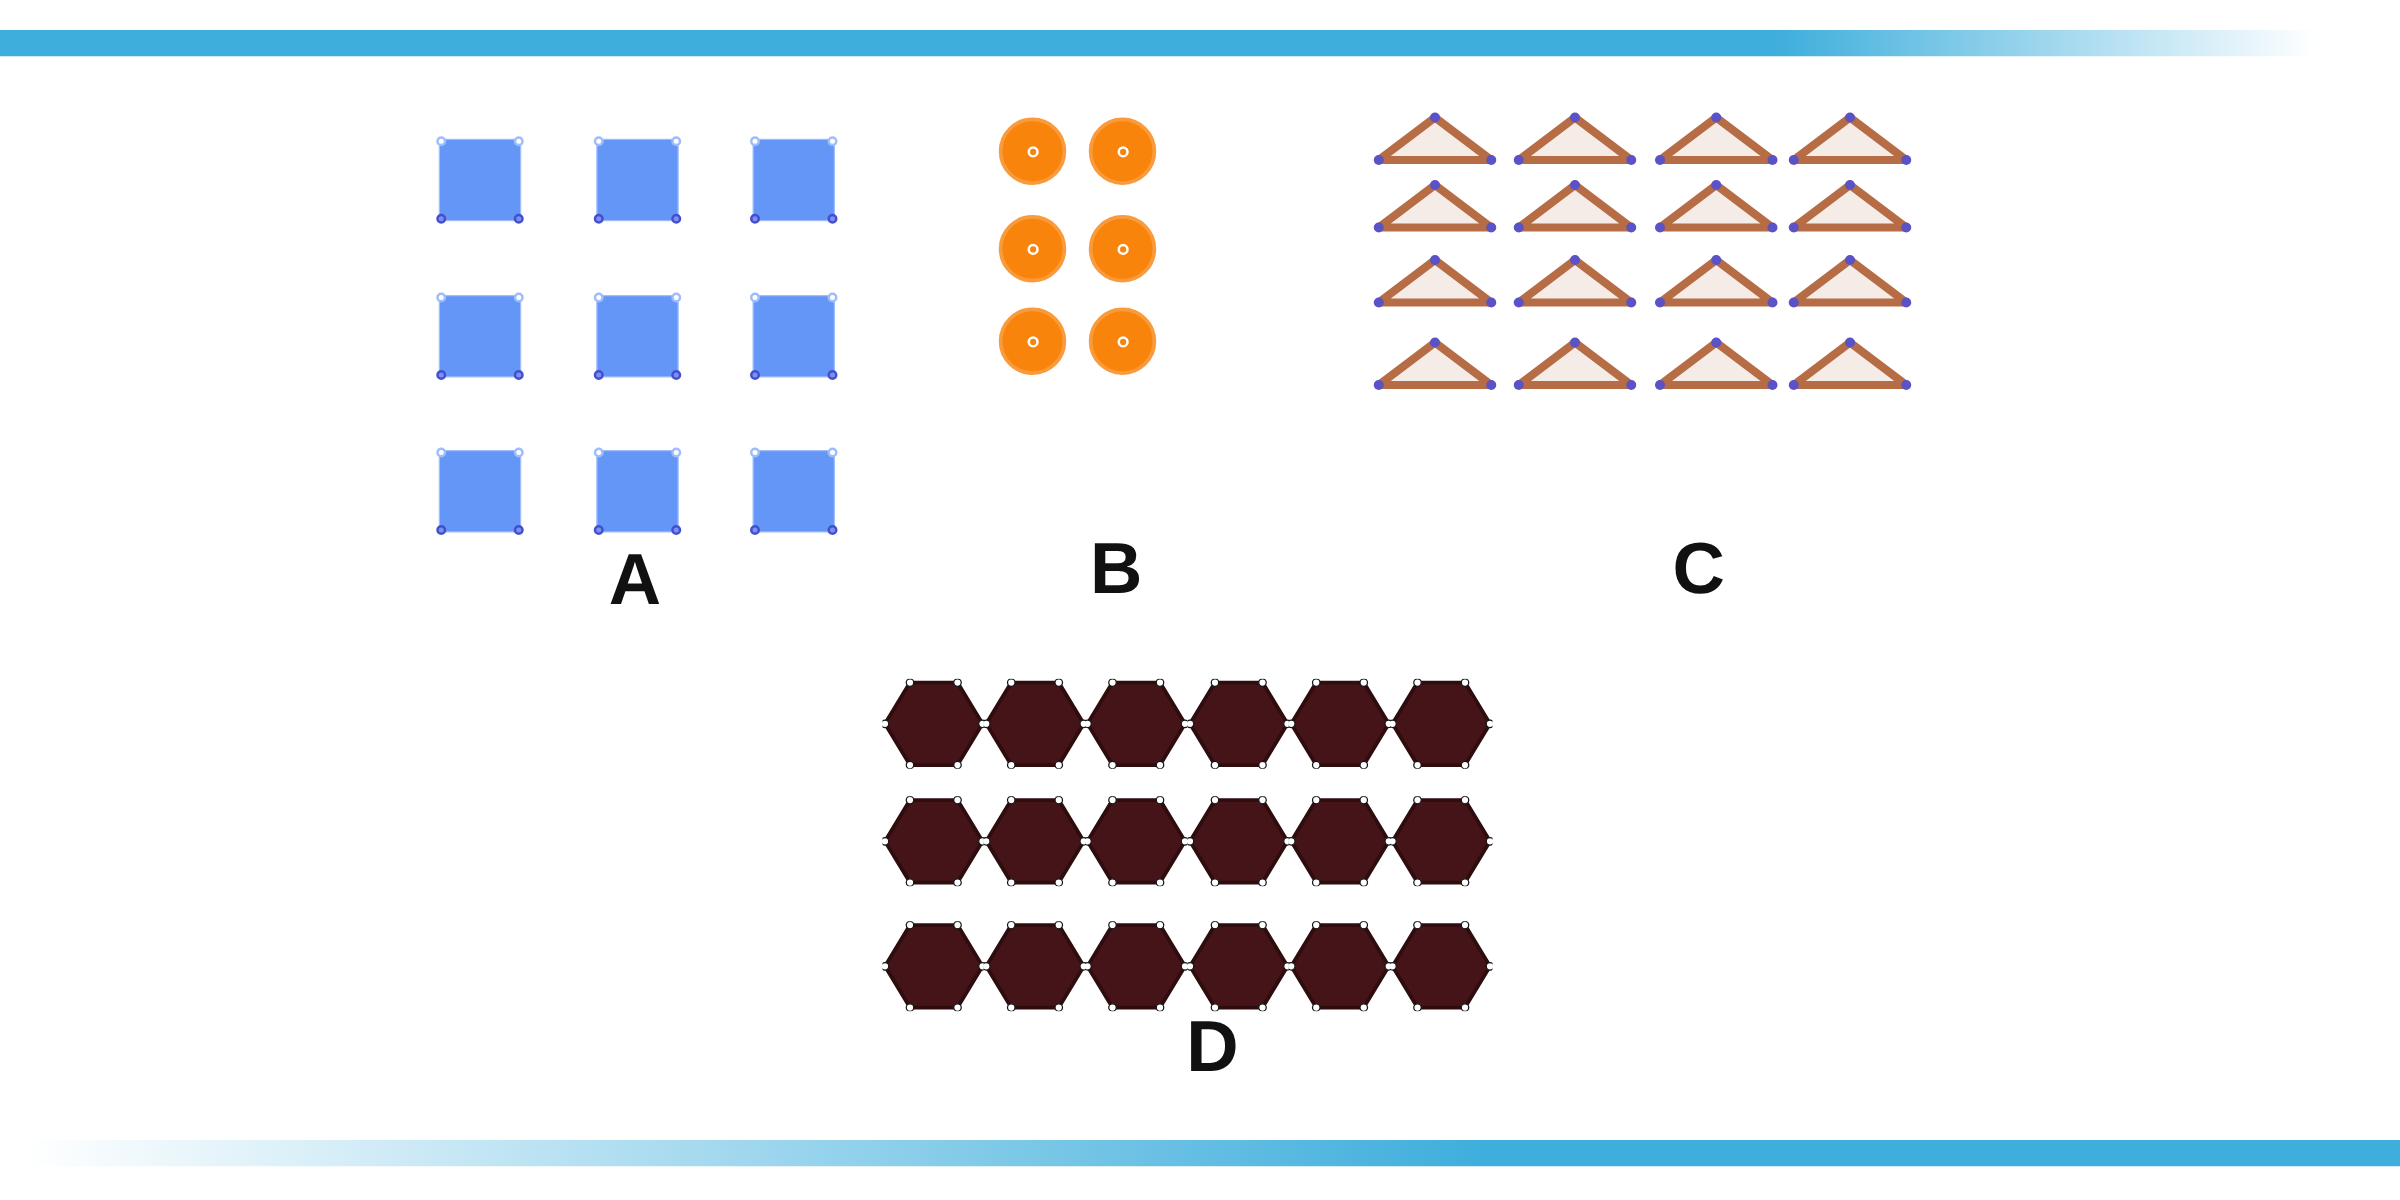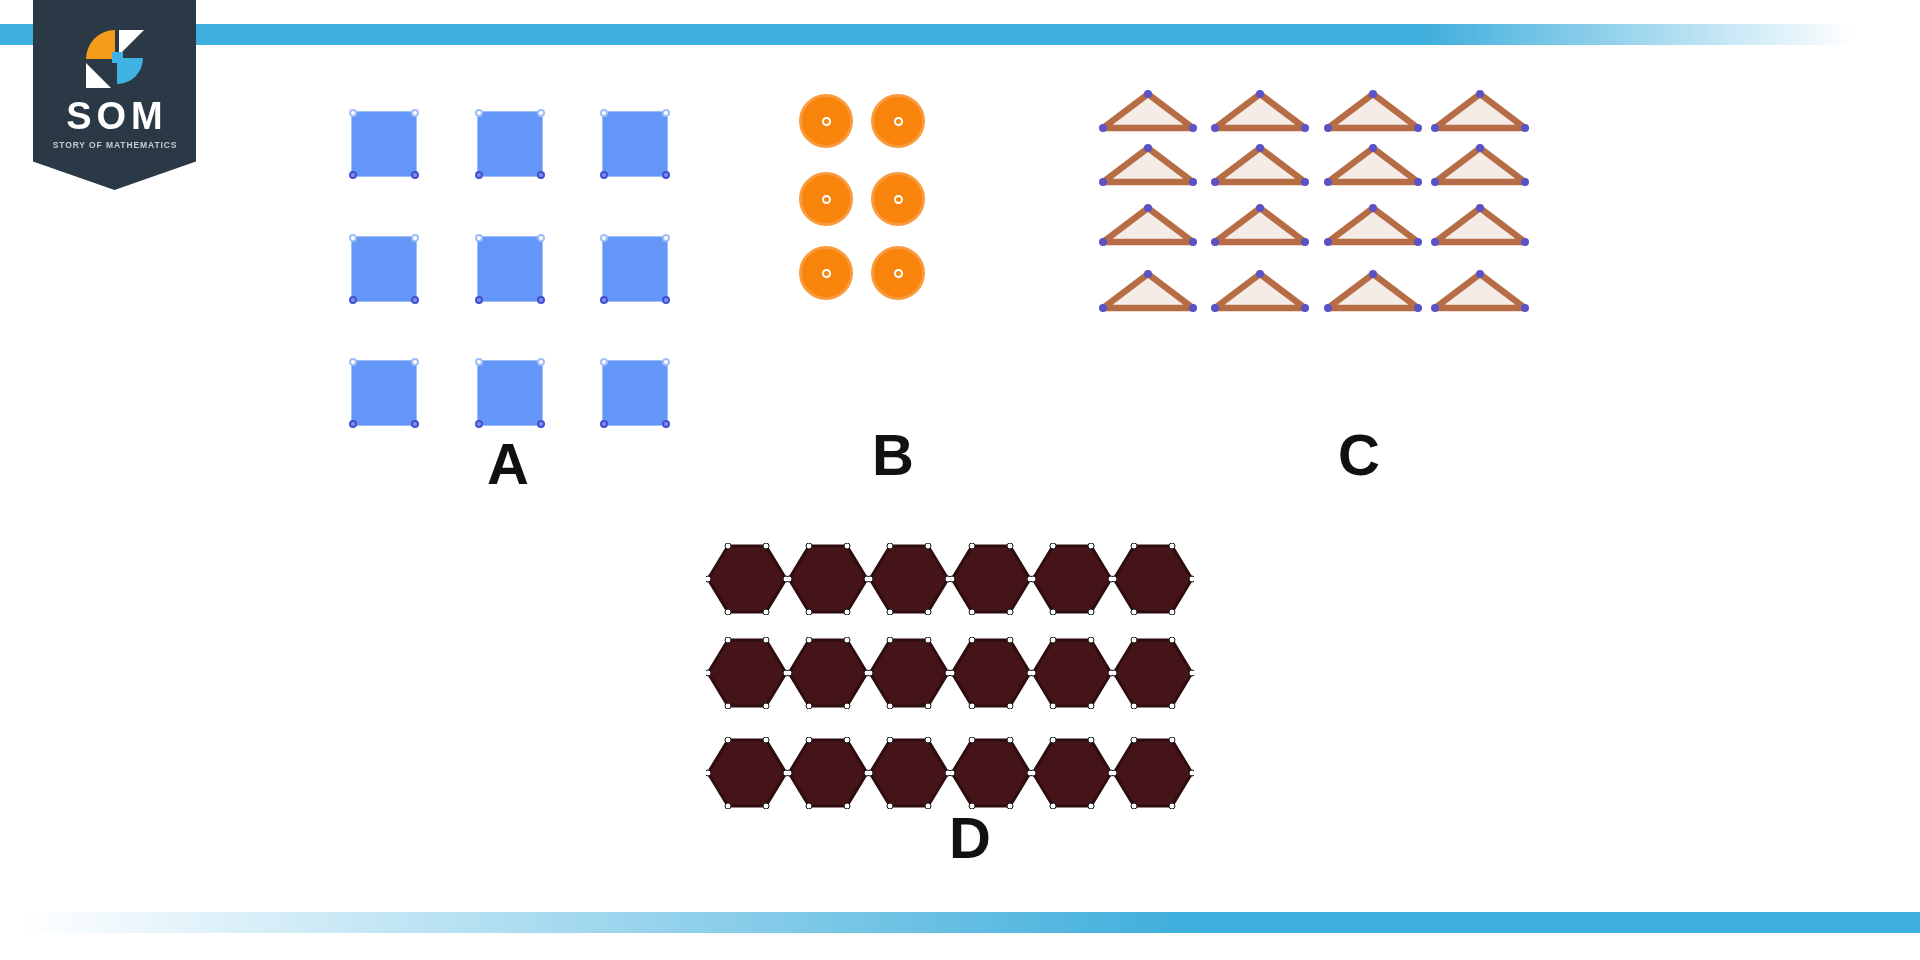--- a/index.html
+++ b/index.html
@@ -45,31 +45,20 @@
     font-size:58px;font-weight:bold;color:#111111;line-height:1;
   }
 </style>
 </head>
 <body>
 
 <div class="canvas">
 
   <div class="bar top" id="top-bar" style="background: linear-gradient(90deg, rgb(62, 174, 220) 0%, rgb(62, 174, 220) 74%, rgba(62, 174, 220, 0) 96.5%);"></div>
 
-  <div class="badge" id="badge" style="background: rgb(43, 56, 69);">
-    <svg class="icon" width="62" height="62" viewBox="0 0 62 62">
-      <path d="M31,2 A29,29 0 0 0 2,31 L31,31 Z" fill="#F49D1C"></path>
-      <path d="M35,2 L60,2 L35,27 Z" fill="#FFFFFF"></path>
-      <path d="M2,35 L27,60 L2,60 Z" fill="#FFFFFF"></path>
-      <rect x="28" y="24" width="11" height="11" fill="#3FB3E3"></rect>
-      <path d="M33,30 L59,30 A26,26 0 0 1 33,56 Z" fill="#3FB3E3"></path>
-    </svg>
-    <div class="som">SOM</div>
-    <div class="tagline">STORY OF MATHEMATICS</div>
-  </div>
 
   <div id="shapes-layer">
       <div>
         <div class="shape shape-square" style="left: 351px; top: 111px; width: 66px; height: 66px; background: rgb(99, 150, 246); border: 1px solid rgb(159, 189, 251);">
           <span class="sq-dot tl" style="background: rgb(255, 255, 255); border: 2px solid rgb(159, 189, 251);"></span>
           <span class="sq-dot tr" style="background: rgb(255, 255, 255); border: 2px solid rgb(159, 189, 251);"></span>
           <span class="sq-dot bl" style="background: rgb(125, 143, 240); border: 2px solid rgb(67, 80, 206);"></span>
           <span class="sq-dot br" style="background: rgb(125, 143, 240); border: 2px solid rgb(67, 80, 206);"></span>
         </div>
         <div class="shape shape-square" style="left: 477px; top: 111px; width: 66px; height: 66px; background: rgb(99, 150, 246); border: 1px solid rgb(159, 189, 251);">

